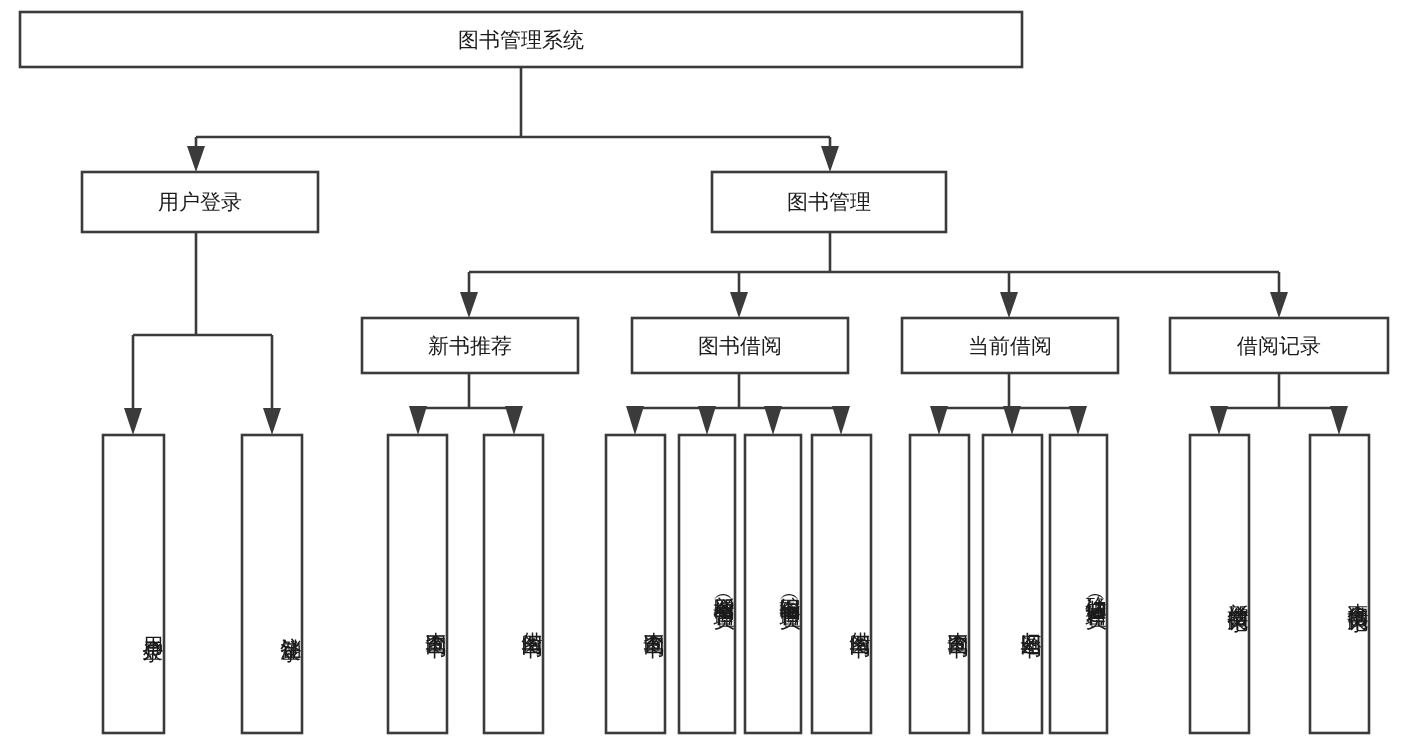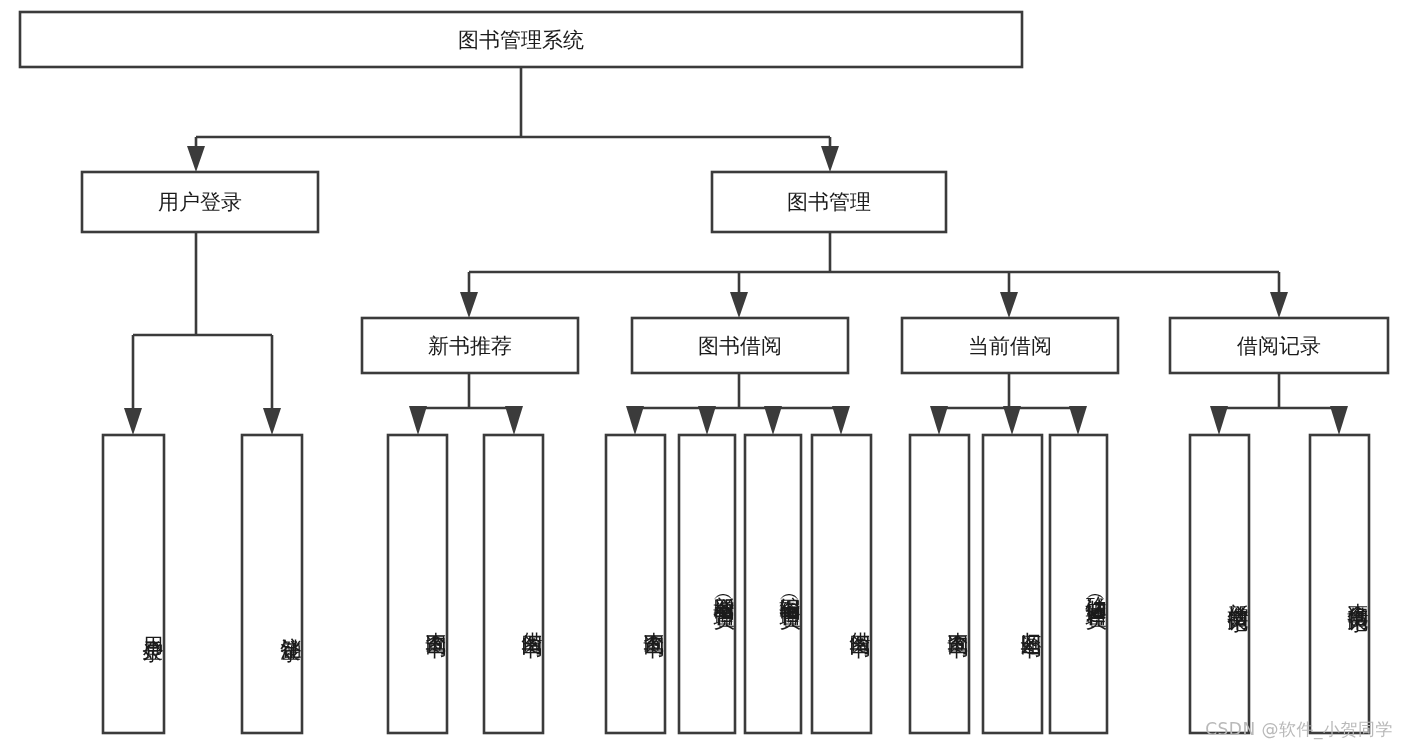--- a/index.html
+++ b/index.html
@@ -187,14 +187,13 @@
   <div class="vlabel-wrap" style="left:606px; top:505px; width:59px; height:228px;">查询图书</div>
   <div class="vlabel-wrap" style="left:679px; top:443px; width:56px; height:290px;">新增图书（管理员）</div>
   <div class="vlabel-wrap" style="left:745px; top:443px; width:56px; height:290px;">编辑图书（管理员）</div>
   <div class="vlabel-wrap" style="left:812px; top:505px; width:59px; height:228px;">借阅图书</div>
   <div class="vlabel-wrap" style="left:910px; top:505px; width:59px; height:228px;">查询图书</div>
   <div class="vlabel-wrap" style="left:983px; top:505px; width:59px; height:228px;">归还图书</div>
   <div class="vlabel-wrap" style="left:1050px; top:443px; width:57px; height:290px;">确认归还（管理员）</div>
   <div class="vlabel-wrap" style="left:1190px; top:450px; width:59px; height:283px;">新增借阅记录</div>
   <div class="vlabel-wrap" style="left:1310px; top:450px; width:59px; height:283px;">查询借阅记录</div>
 
-  <div class="watermark-text">CSDN @软件_小贺同学</div>
 </div>
 
 </body></html>

